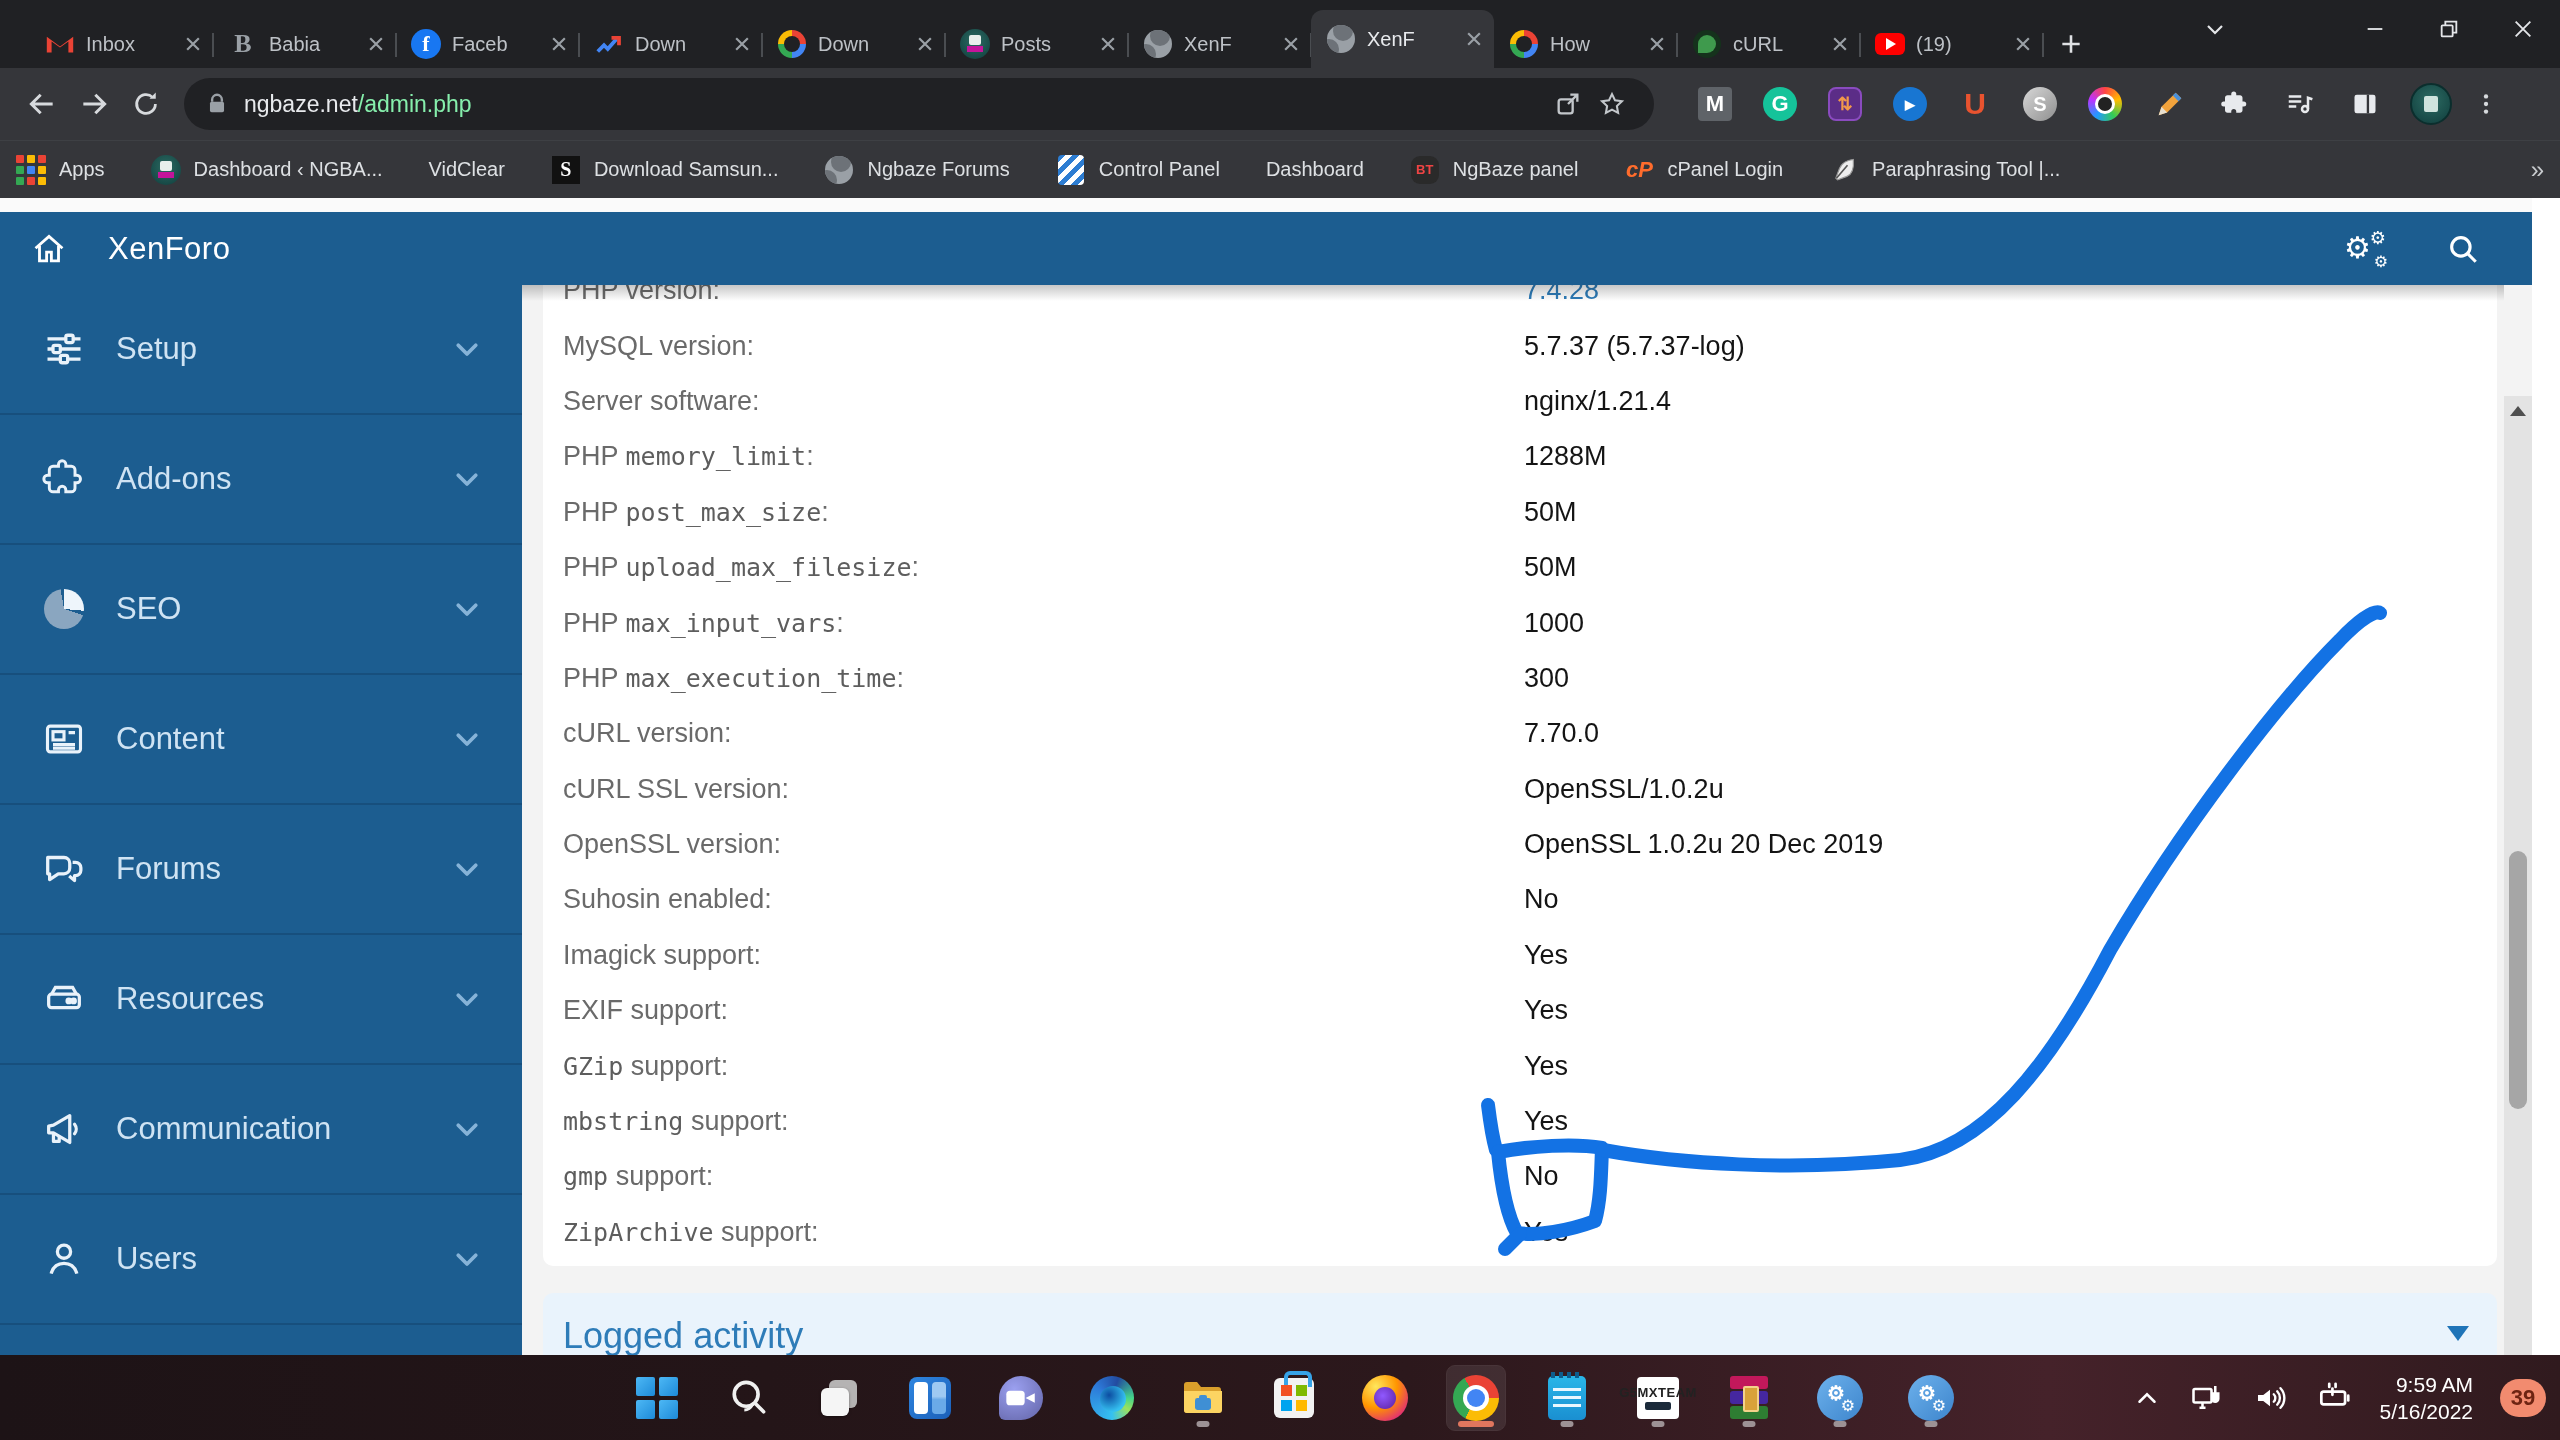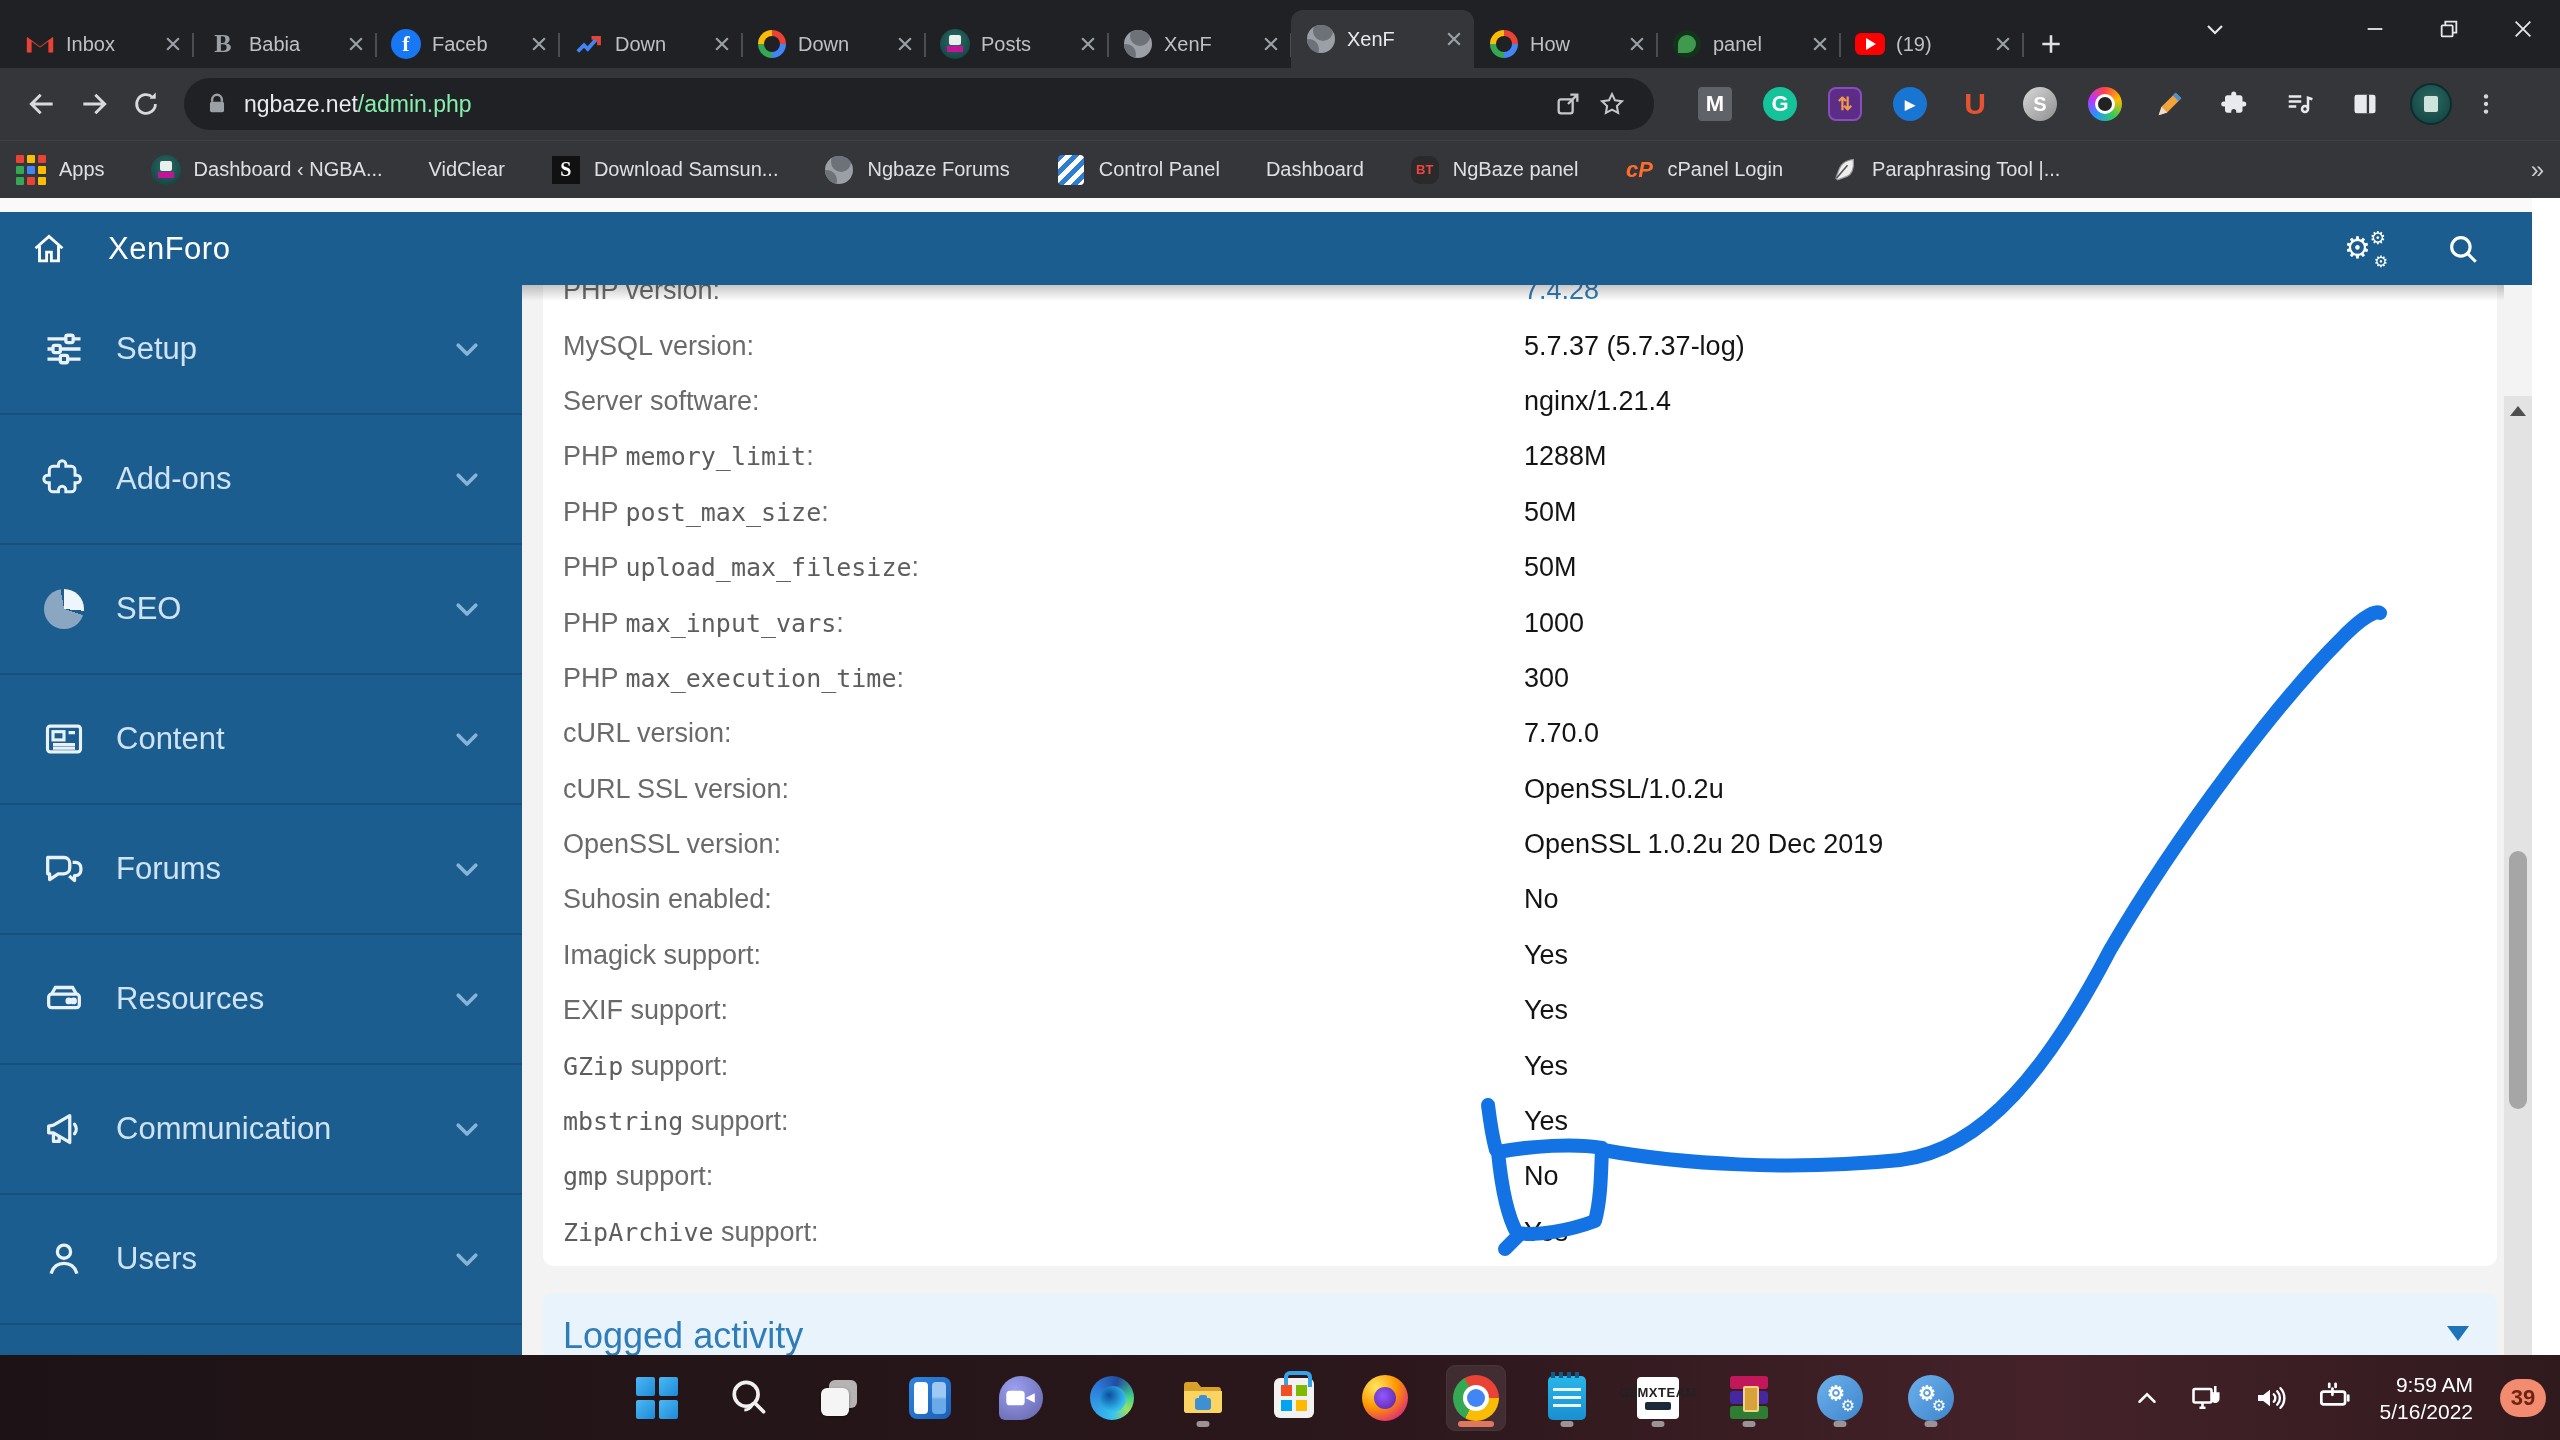--- a/index.html
+++ b/index.html
@@ -1,20 +1,20 @@
 <!DOCTYPE html>
 <html><head>
 <meta charset="utf-8">
 <style>
 *{box-sizing:border-box;margin:0;padding:0}
 html,body{width:2560px;height:1440px;overflow:hidden}
 body{position:relative;font-family:"Liberation Sans",sans-serif;background:#fff}
 .ic svg{display:block}
 
-#tabstrip{position:absolute;top:0;left:0;right:0;height:68px;background:#202124;display:flex;align-items:flex-end;padding-left:10px}
+#tabstrip{position:absolute;top:0;left:0;right:0;height:68px;background:#202124;display:flex;align-items:flex-end;padding-left:30px}
 .tab{width:183px;height:48px;display:flex;align-items:center;gap:10px;padding:0 8px 0 14px;color:#bdc1c6;font-size:20px;position:relative;cursor:default;flex:none}
 .tab:not(.tab-active)::after{content:"";position:absolute;right:-1px;top:13px;height:24px;width:2px;background:#4a4d51}
 .tab-active{background:#35363a;border-radius:12px 12px 0 0;height:58px;color:#e8eaed}
 .tab-label{flex:1;overflow:hidden;white-space:nowrap}
 .tab-close{width:24px;height:24px;color:#9aa0a6;flex:none;display:flex;align-items:center;justify-content:center}
 .fav{width:32px;height:32px;flex:none;display:flex;align-items:center;justify-content:center}
 #newtab{width:56px;height:48px;display:flex;align-items:center;justify-content:center;color:#dfe1e4}
 .win-ctl{position:absolute;top:0;right:0;height:58px;display:flex;align-items:center}
 .win-ctl .wc{width:74px;height:58px;display:flex;align-items:center;justify-content:center;color:#e4e6e9}
 #tab-search-btn{position:absolute;top:0;right:310px;width:70px;height:58px;display:flex;align-items:center;justify-content:center;color:#e4e6e9}
@@ -264,21 +264,21 @@
         <span class="tab-close ic">
           <svg width="20" height="20" viewBox="0 0 24 24">
             <path d="M5 5l14 14M19 5L5 19" stroke="currentColor" stroke-width="2.6"></path>
           </svg>
         </span>
       </div>
       <div class="tab">
         <span class="fav ic">
           <span class="i-plant cir" style="border-radius:50%;overflow:hidden"></span>
         </span>
-        <span class="tab-label">panel</span>
+        <span class="tab-label">cURL</span>
         <span class="tab-close ic">
           <svg width="20" height="20" viewBox="0 0 24 24">
             <path d="M5 5l14 14M19 5L5 19" stroke="currentColor" stroke-width="2.6"></path>
           </svg>
         </span>
       </div>
       <div class="tab">
         <span class="fav ic">
           <span class="i-yt"></span>
         </span>

